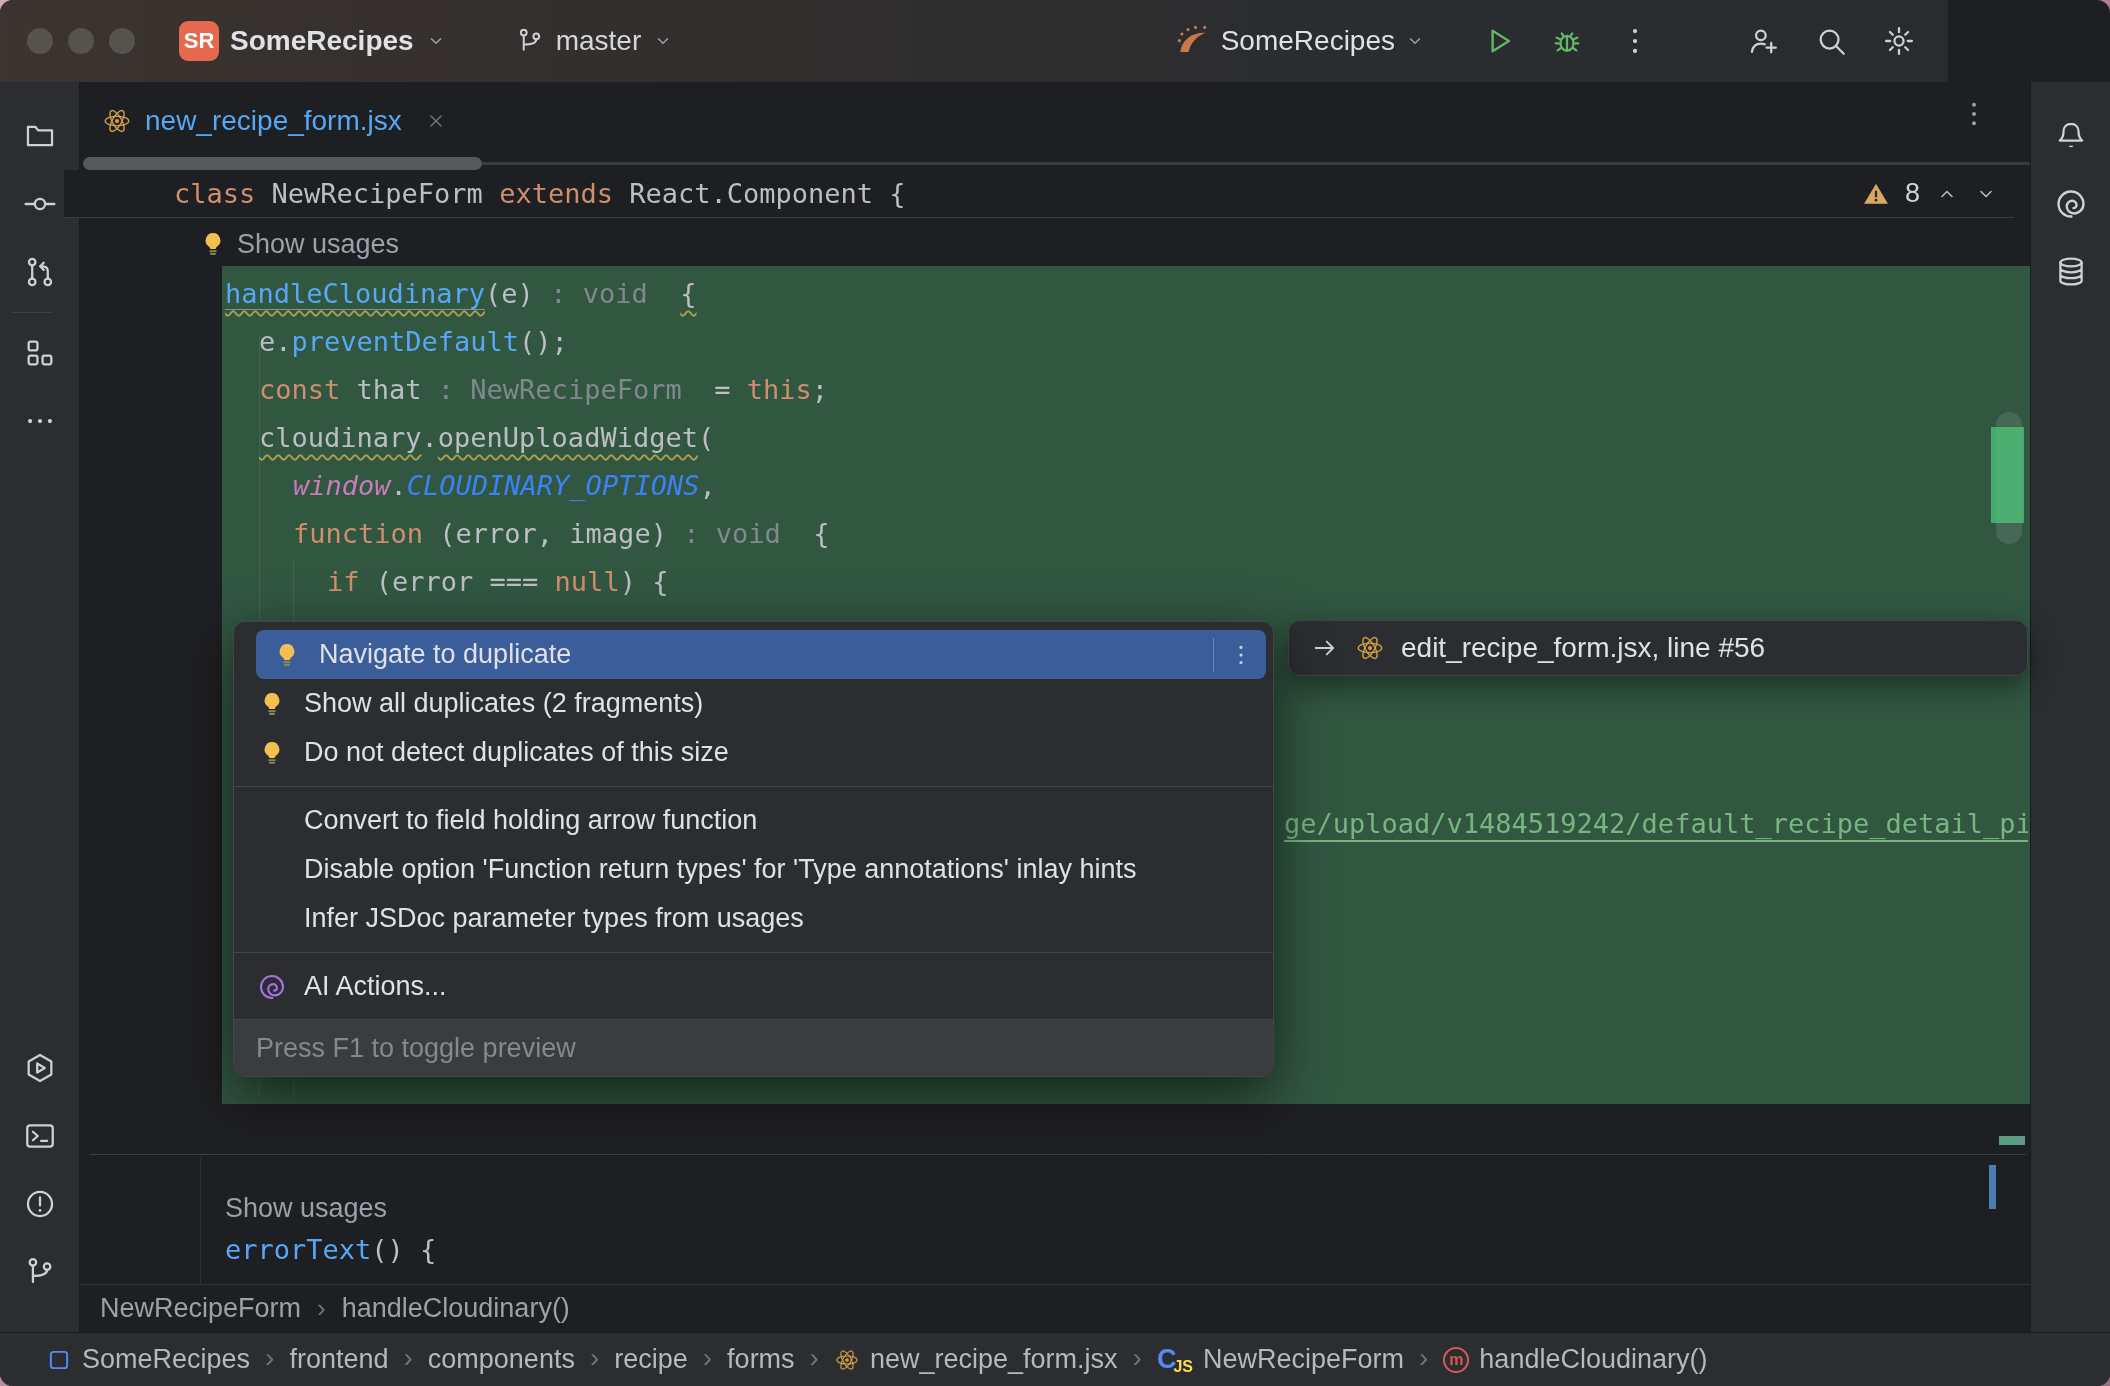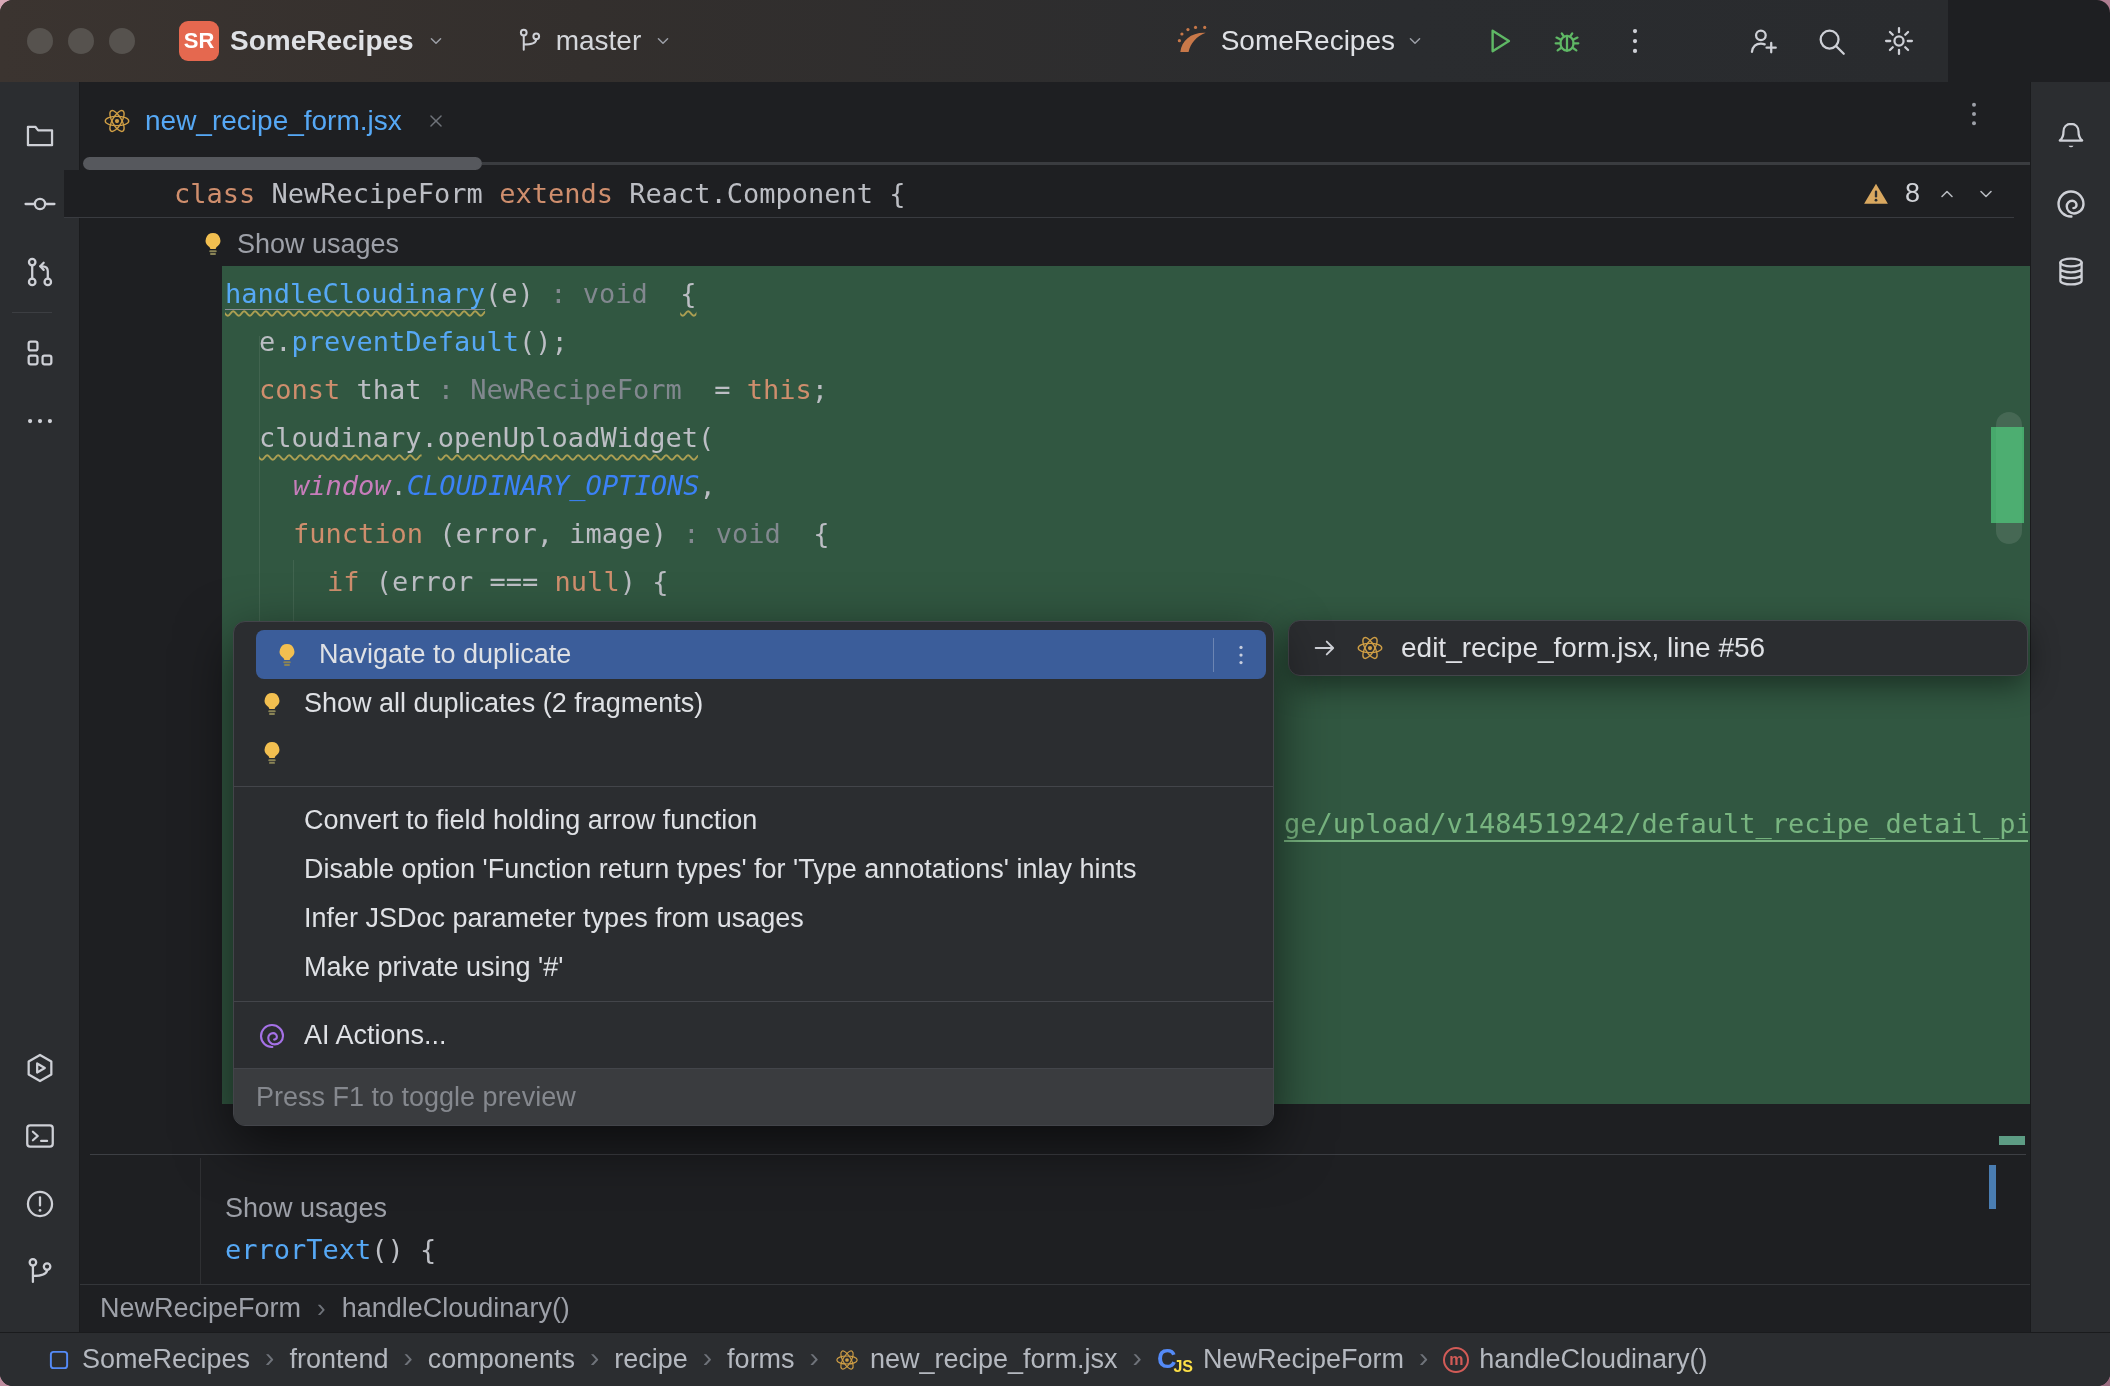--- a/index.html
+++ b/index.html
@@ -468,37 +468,34 @@
           </span>
           <span class="menu-label">Show all duplicates (2 fragments)</span>
         </div>
         <div class="menu-item">
           <span class="menu-ic">
             <svg viewBox="0 0 24 24">
               <path d="M12 3.2a5.9 5.9 0 0 0-3.4 10.7c.8.6 1.2 1.2 1.2 2.1h4.4c0-.9.4-1.5 1.2-2.1A5.9 5.9 0 0 0 12 3.2z" fill="#f2bf50"></path>
               <path d="M9.8 17.7h4.4M10.4 19.9h3.2" stroke="#8a8456" stroke-width="1.6" stroke-linecap="round"></path>
             </svg>
           </span>
+          <span class="menu-label">Do not detect duplicates of this size</span>
         </div>
         <div class="menu-sep"></div>
         <div class="menu-item">
           <span class="menu-ic"></span>
           <span class="menu-label">Convert to field holding arrow function</span>
         </div>
         <div class="menu-item">
           <span class="menu-ic"></span>
           <span class="menu-label">Disable option 'Function return types' for 'Type annotations' inlay hints</span>
         </div>
         <div class="menu-item">
           <span class="menu-ic"></span>
           <span class="menu-label">Infer JSDoc parameter types from usages</span>
-        </div>
-        <div class="menu-item">
-          <span class="menu-ic"></span>
-          <span class="menu-label">Make private using '#'</span>
         </div>
         <div class="menu-sep"></div>
         <div class="menu-item">
           <span class="menu-ic ai-purple">
             <svg viewBox="0 0 24 24" fill="none" stroke="currentColor" stroke-width="1.7" stroke-linecap="round">
               <path d="M12.3 20.8a8.8 8.8 0 1 1 8.5-8.8 6.7 6.7 0 0 1-6.7 6.7 5.1 5.1 0 0 1-5.1-5.1 3.9 3.9 0 0 1 3.9-3.9 3 3 0 0 1 3 3 2.2 2.2 0 0 1-2.2 2.2"></path>
             </svg>
           </span>
           <span class="menu-label">AI Actions...</span>
         </div>

